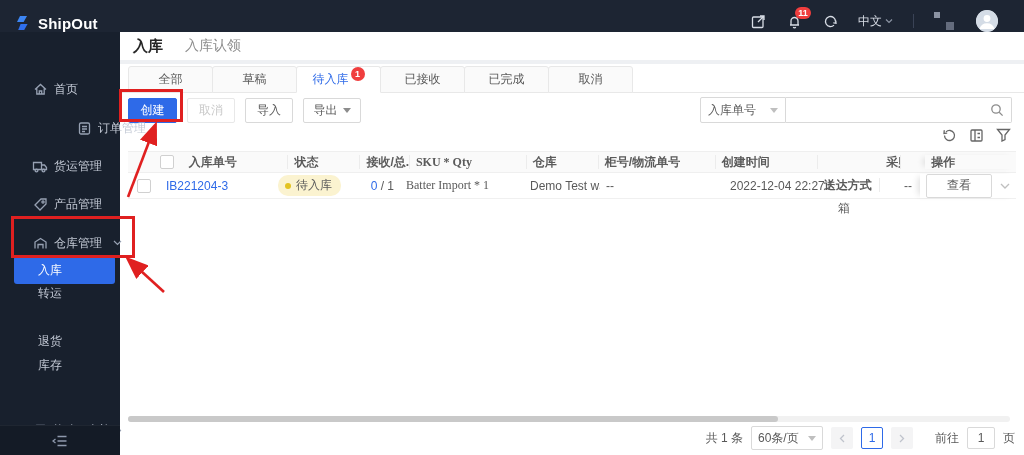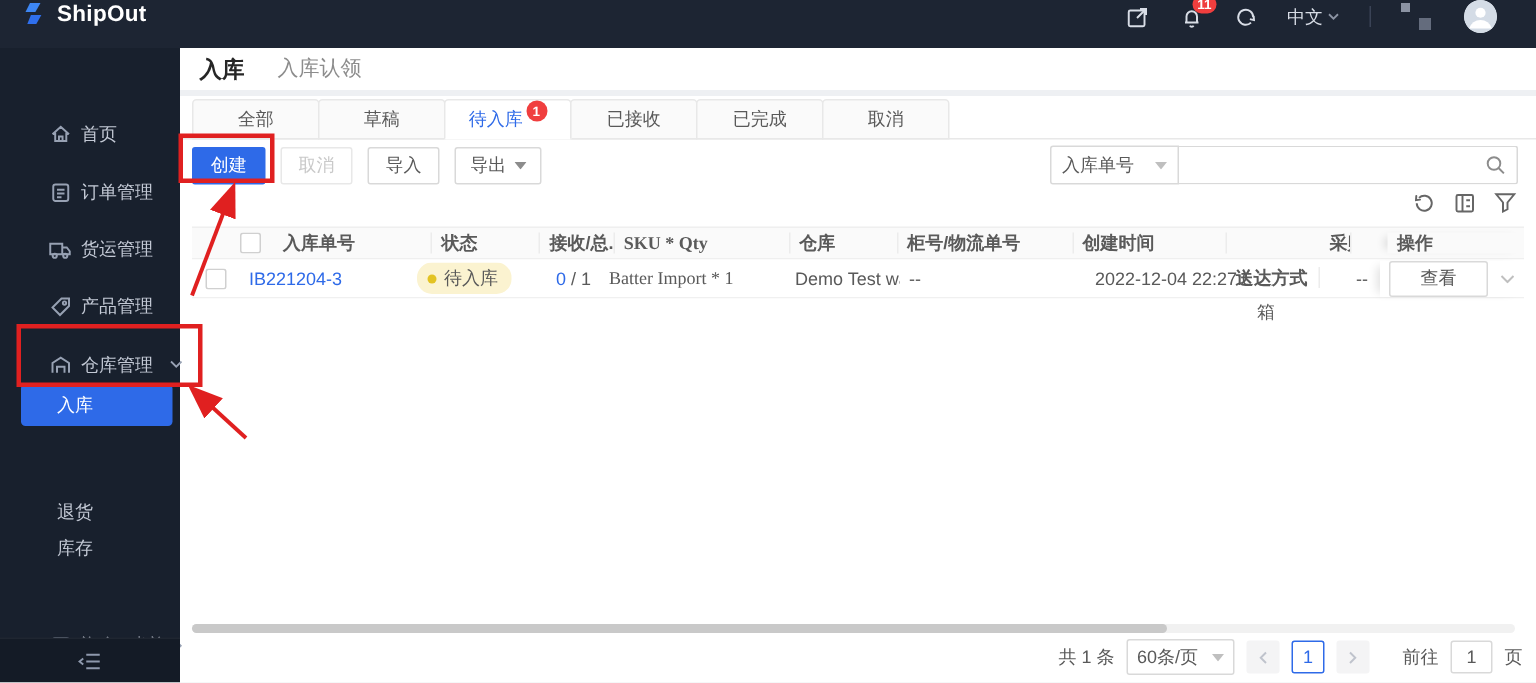--- a/index.html
+++ b/index.html
@@ -1,20 +1,20 @@
 <!DOCTYPE html>
 <html><head>
 <meta charset="utf-8">
 <style>
   * { margin:0; padding:0; box-sizing:border-box; }
   body { font-family:"Liberation Sans","DejaVu Sans",sans-serif; background:#fff; }
   .app { position:relative; width:1024px; height:455px; overflow:hidden; background:#eef0f3; font-size:12px; color:#595959; }
 
   
-  .top-header { position:absolute; left:0; top:0; width:1024px; height:32px; background:#1d2533; display:flex; align-items:flex-start; justify-content:space-between; z-index:5; }
+  .top-header { position:absolute; left:0; top:0; width:1024px; height:32px; background:#1d2533; display:flex; align-items:flex-end; justify-content:space-between; z-index:5; }
   .logo { display:flex; align-items:center; gap:6px; padding-left:14px; }
   .logo-text { color:#fff; font-size:15px; font-weight:bold; letter-spacing:.2px; }
   .header-right { display:flex; align-items:center; gap:20px; padding-right:26px; }
   .h-ic { width:16px; height:16px; display:inline-flex; align-items:center; justify-content:center; position:relative; cursor:pointer; }
   .h-ic svg { display:block; }
   .bell-badge { position:absolute; top:-6px; left:9px; min-width:16px; height:12px; padding:0 3px; background:#f03e3e; border-radius:7px; color:#fff; font-size:9px; line-height:12px; text-align:center; font-weight:bold; }
   .lang { color:#d8dde6; font-size:12px; display:flex; align-items:center; gap:3px; cursor:pointer; }
   .h-divider { width:1px; height:14px; background:#3a4356; }
   .broken-img { position:relative; width:22px; height:18px; }
   .broken-img .sq1 { position:absolute; left:0; top:0; width:6px; height:6px; background:#8b93a3; }
@@ -158,21 +158,21 @@
 
   <aside class="sidebar">
     <div class="nav-item" style="top:44px;">
       <span class="nav-ic">
           <svg width="15" height="15" viewBox="0 0 15 15" fill="none" stroke="#97a1b3" stroke-width="1.3">
             <path d="M2 7.5L7.5 2.5 13 7.5M3.8 6.5v5.5h7.4V6.5M6.3 12V9h2.4v3"></path>
           </svg>
         </span>
       <span class="nav-label">首页</span>
     </div>
-    <div class="nav-item" style="top:83px;">
+    <div class="nav-item" style="top:83px;margin-left:44px;">
       <span class="nav-ic">
           <svg width="15" height="15" viewBox="0 0 15 15" fill="none" stroke="#97a1b3" stroke-width="1.3">
             <rect x="2.5" y="2" width="10" height="11" rx="1.5"></rect>
             <path d="M5 5.5h5M5 8h5M5 10.5h3"></path>
           </svg>
         </span>
       <span class="nav-label">订单管理</span>
     </div>
     <div class="nav-item" style="top:121px;">
       <span class="nav-ic">
@@ -203,20 +203,23 @@
       <span class="nav-label">仓库管理</span>
       <span class="nav-caret">
           <svg width="9" height="6" viewBox="0 0 9 6">
             <path d="M1 1l3.5 3.5L8 1" fill="none" stroke="#97a1b3" stroke-width="1.2"></path>
           </svg>
         </span>
     </div>
 
     <div class="nav-sub selected" style="top:224px;">
       <span class="nav-label">入库</span>
+    </div>
+    <div class="nav-sub" style="top:249px;">
+      <span class="nav-label">转运</span>
     </div>
     <div class="nav-sub" style="top:297px;">
       <span class="nav-label">退货</span>
     </div>
     <div class="nav-sub" style="top:321px;">
       <span class="nav-label">库存</span>
     </div>
 
     <div class="nav-item" style="top:385px;">
       <span class="nav-ic">

